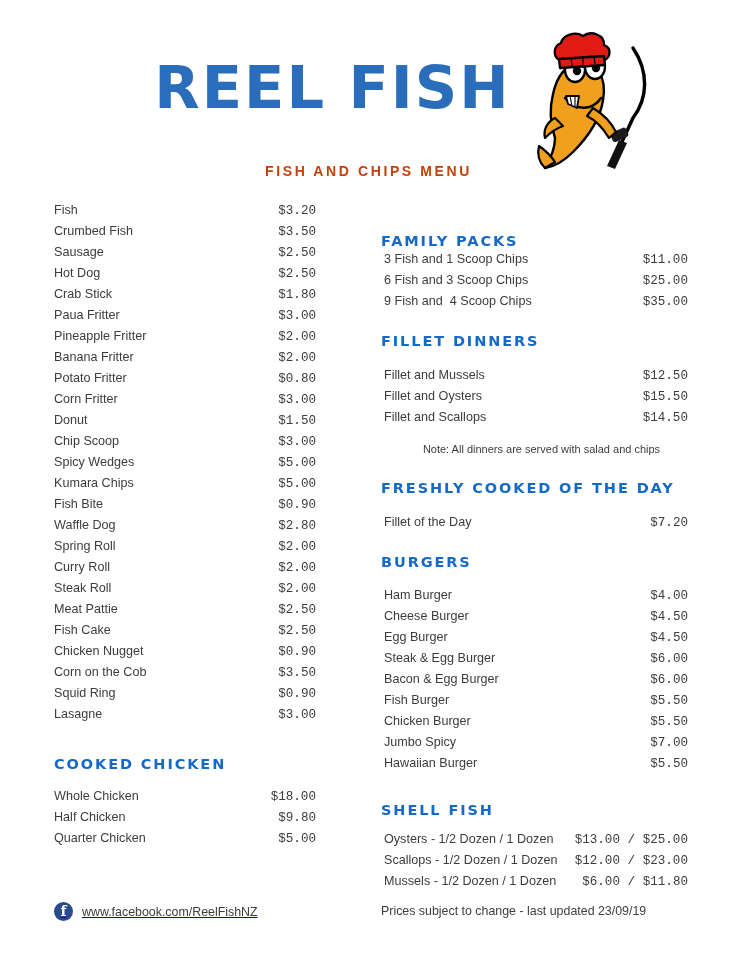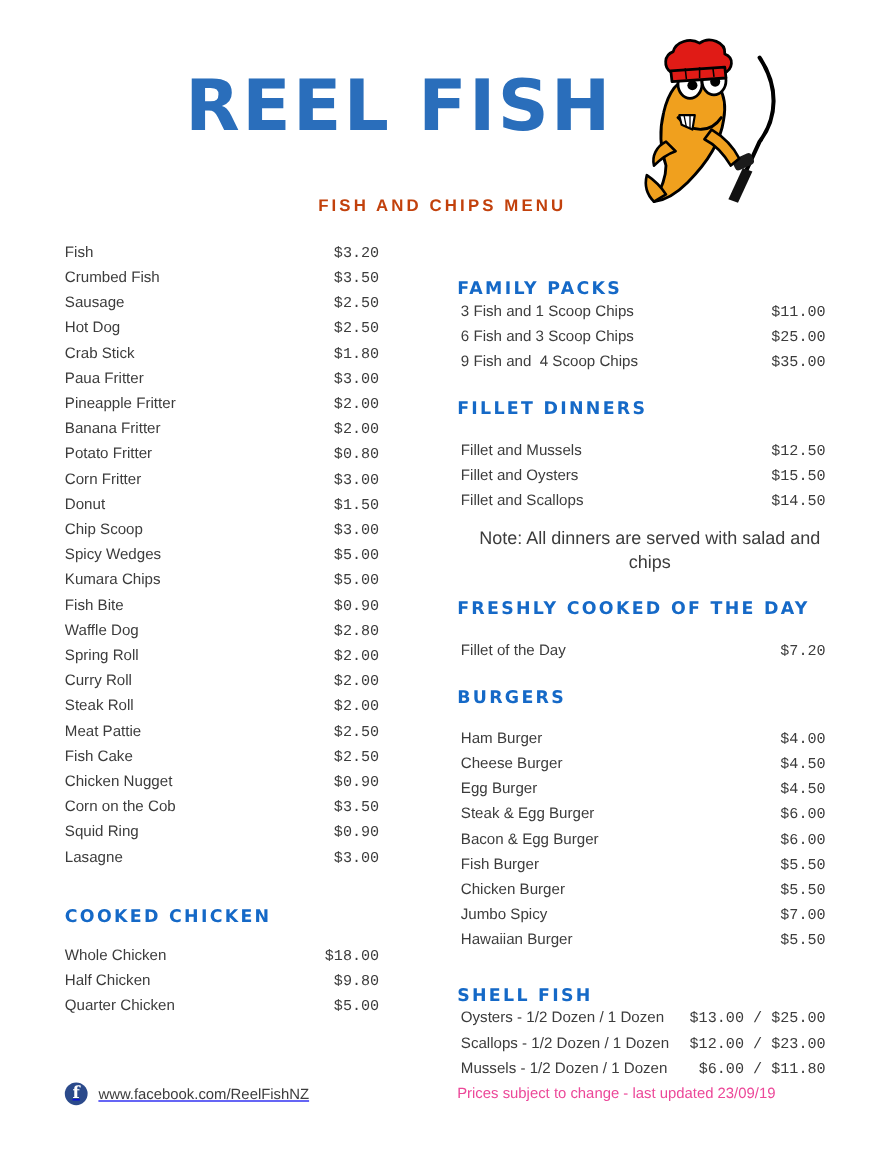--- a/index.html
+++ b/index.html
@@ -104,21 +104,21 @@
     padding-right: 8px;
   }
   .menu-row .item-price {
     flex: 0 0 auto;
     text-align: right;
     white-space: nowrap;
     font-family: Liberation Mono, monospace;
   }
 
   .note-line {
-    font-size: 15px;
+    font-size: 11px;
     line-height: 20px;
     color: #3c3c3c;
     text-align: center;
     padding-left: 14px;
   }
 
   .list-indent { padding-left: 3px; }
 
   
   .footer {
@@ -151,21 +151,21 @@
   }
   .fb-url {
     font-size: 12.4px;
     color: #3c3c3c;
   }
   .footer-note {
     position: absolute;
     left: 381px;
     top: 6px;
     font-size: 12.4px;
-    color: #ec4899;
+    color: #404040;
     text-align: center;
   }
 </style>
 </head>
 <body>
 
 <div class="header">
   <div class="brand-title">REEL FISH</div>
   <div class="brand-subtitle">FISH AND CHIPS MENU</div>
 
@@ -272,21 +272,21 @@
       <li class="menu-row"><span class="item-name">Cheese Burger</span><span class="item-price">$4.50</span></li>
       <li class="menu-row"><span class="item-name">Egg Burger</span><span class="item-price">$4.50</span></li>
       <li class="menu-row"><span class="item-name">Steak &amp; Egg Burger</span><span class="item-price">$6.00</span></li>
       <li class="menu-row"><span class="item-name">Bacon &amp; Egg Burger</span><span class="item-price">$6.00</span></li>
       <li class="menu-row"><span class="item-name">Fish Burger</span><span class="item-price">$5.50</span></li>
       <li class="menu-row"><span class="item-name">Chicken Burger</span><span class="item-price">$5.50</span></li>
       <li class="menu-row"><span class="item-name">Jumbo Spicy</span><span class="item-price">$7.00</span></li>
       <li class="menu-row"><span class="item-name">Hawaiian Burger</span><span class="item-price">$5.50</span></li>
     </ul>
 
-    <h2 class="section-heading" style="margin-top:28px;margin-bottom:0;">SHELL FISH</h2>
+    <h2 class="section-heading" style="margin-top:28px;margin-bottom:11px;">SHELL FISH</h2>
     <ul class="item-list list-indent">
       <li class="menu-row"><span class="item-name">Oysters - 1/2 Dozen / 1 Dozen</span><span class="item-price">$13.00 / $25.00</span></li>
       <li class="menu-row"><span class="item-name">Scallops - 1/2 Dozen / 1 Dozen</span><span class="item-price">$12.00 / $23.00</span></li>
       <li class="menu-row"><span class="item-name">Mussels - 1/2 Dozen / 1 Dozen</span><span class="item-price">$6.00 / $11.80</span></li>
     </ul>
 
   </div>
 </div>
 
 <div class="footer">

